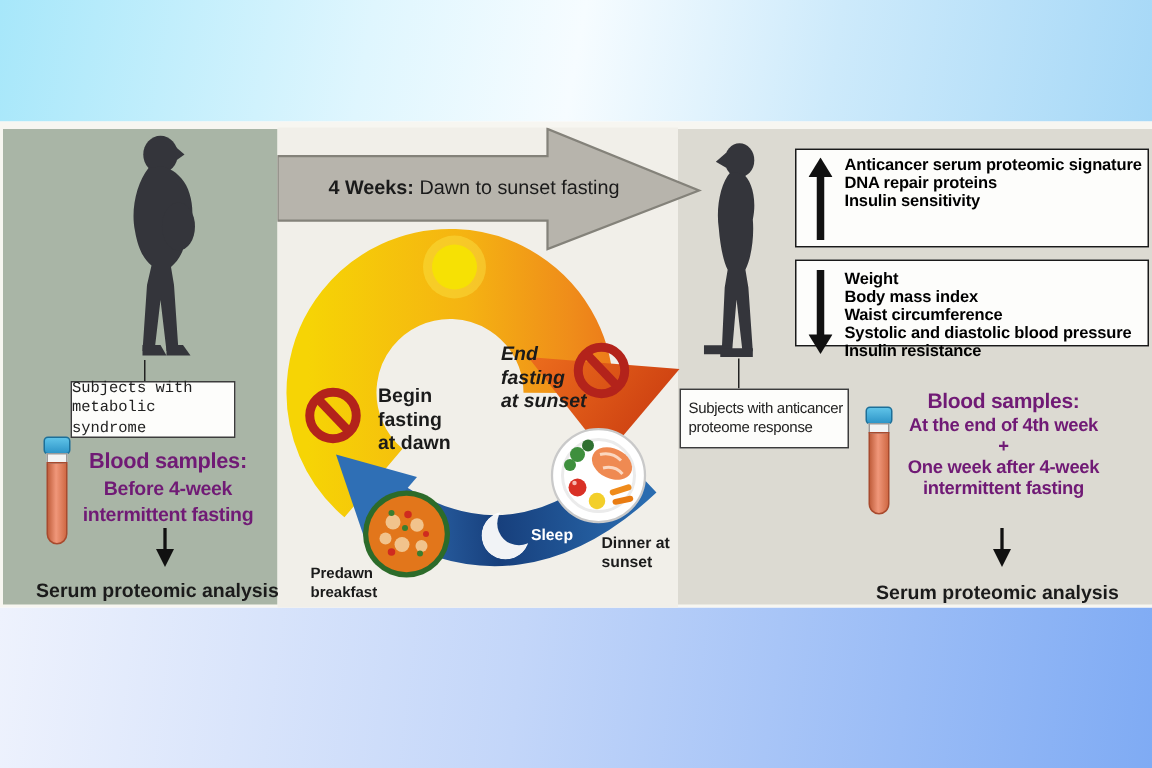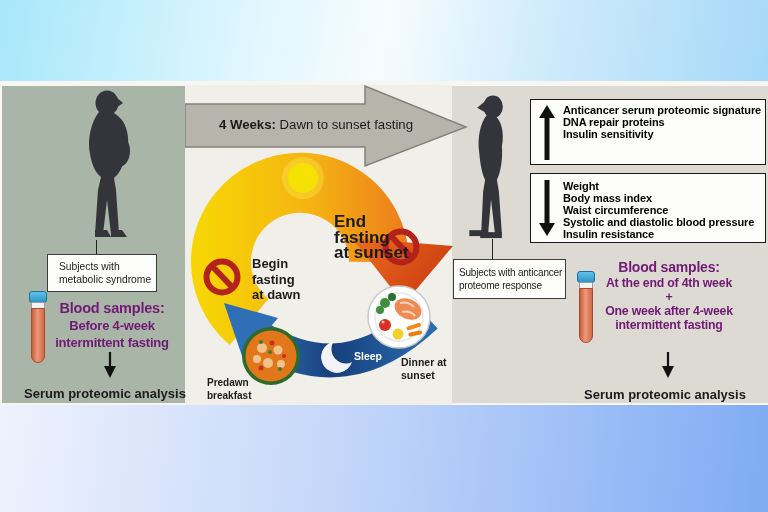--- a/index.html
+++ b/index.html
@@ -138,21 +138,21 @@
   </svg>
 
   <div class="abs txt center" style="left:198px;top:117px;width:215px;font-size:13.2px;text-align:right;"><span class="bold">4 Weeks:</span><span> Dawn to sunset fasting</span></div>
 
   <div class="abs txt bold" style="left:252px;top:256px;font-size:13px;line-height:15.5px;">
     <div>Begin</div>
     <div>fasting</div>
     <div>at dawn</div>
   </div>
 
-  <div class="abs txt bold" style="left:334px;top:214px;font-size:17px;line-height:15.5px;">
+  <div class="abs txt bold" style="left:334px;top:228px;font-size:13px;line-height:15.5px;font-style:italic;">
     <div>End</div>
     <div>fasting</div>
     <div>at sunset</div>
   </div>
 
   <div class="abs txt bold" style="left:207px;top:376px;font-size:10px;line-height:13px;">
     <div>Predawn</div>
     <div>breakfast</div>
   </div>
 
@@ -164,21 +164,21 @@
   <svg class="abs sil-svg" style="left:70px;top:90px;width:80px;height:155px;" viewBox="0 0 80 155" fill="#34353b">
     <ellipse cx="37" cy="13" rx="11.5" ry="12.5"></ellipse>
     <polygon points="46,7 53,13 46,18"></polygon>
     <path d="M29 22 C21 32 17 50 20 64 C22 76 26 83 31 87 L28 100 L25 144 L33 144 L37 110 L41 144 L49 144 L46 100 L44 88 C50 83 53 76 54 68 C61 58 59 38 51 29 C46 23 40 21 37 21 Z"></path>
     <ellipse cx="49" cy="61" rx="11" ry="16"></ellipse>
     <polygon points="25,140 25,147 41,147 37,140"></polygon>
     <polygon points="41,140 41,147 57,147 52,140"></polygon>
   </svg>
   <div class="abs connector" style="left:96px;top:240px;height:14px;"></div>
 
-  <div class="abs whitebox" style="left:47px;top:254px;width:110px;height:38px;display:flex;flex-direction:column;justify-content:center;padding-left:11px;font-size:10.3px;line-height:13.5px;color:#222;">
+  <div class="abs whitebox" style="left:47px;top:254px;width:110px;height:38px;display:flex;flex-direction:column;justify-content:center;font-size:10.3px;line-height:13.5px;color:#222;font-family:Liberation Mono, monospace;">
     <div>Subjects with</div>
     <div>metabolic syndrome</div>
   </div>
 
   <div class="abs tube" style="left:27px;top:291px;width:23px;height:73px;">
     <div class="cap"></div>
     <div class="collar"></div>
     <div class="body"></div>
   </div>
 
@@ -209,21 +209,21 @@
       <polygon points="8,0 0,13 16,13"></polygon>
       <rect x="5.5" y="12" width="5" height="43"></rect>
     </svg>
     <div class="abs" style="left:32px;top:3.5px;">
       <div class="inc-line">Anticancer serum proteomic signature</div>
       <div class="inc-line">DNA repair proteins</div>
       <div class="inc-line">Insulin sensitivity</div>
     </div>
   </div>
 
-  <div class="abs listbox" style="left:530px;top:173px;width:236px;height:70px;">
+  <div class="abs listbox" style="left:530px;top:173px;width:236px;height:58px;">
     <svg class="abs" style="left:8px;top:6px;width:16px;height:56px;" viewBox="0 0 16 56" fill="#111">
       <rect x="5.5" y="0" width="5" height="44"></rect>
       <polygon points="0,43 16,43 8,56"></polygon>
     </svg>
     <div class="abs" style="left:32px;top:6px;">
       <div class="inc-line">Weight</div>
       <div class="inc-line">Body mass index</div>
       <div class="inc-line">Waist circumference</div>
       <div class="inc-line">Systolic and diastolic blood pressure</div>
       <div class="inc-line">Insulin resistance</div>

